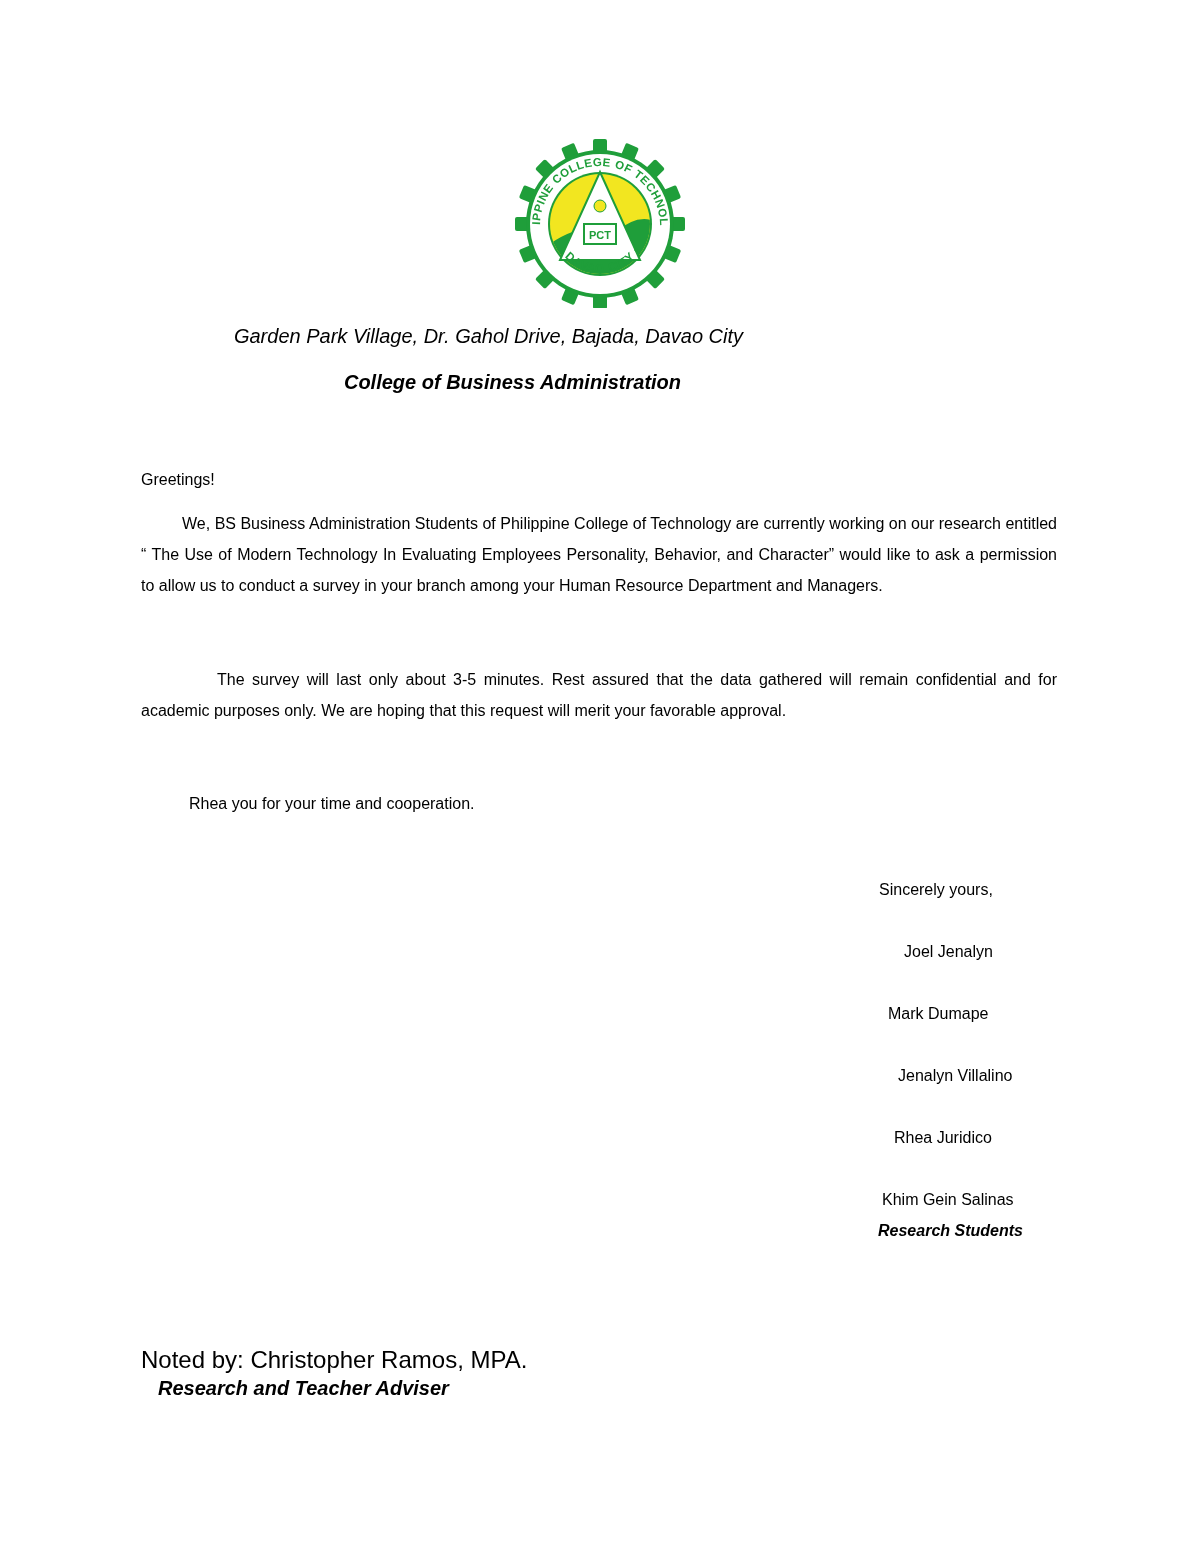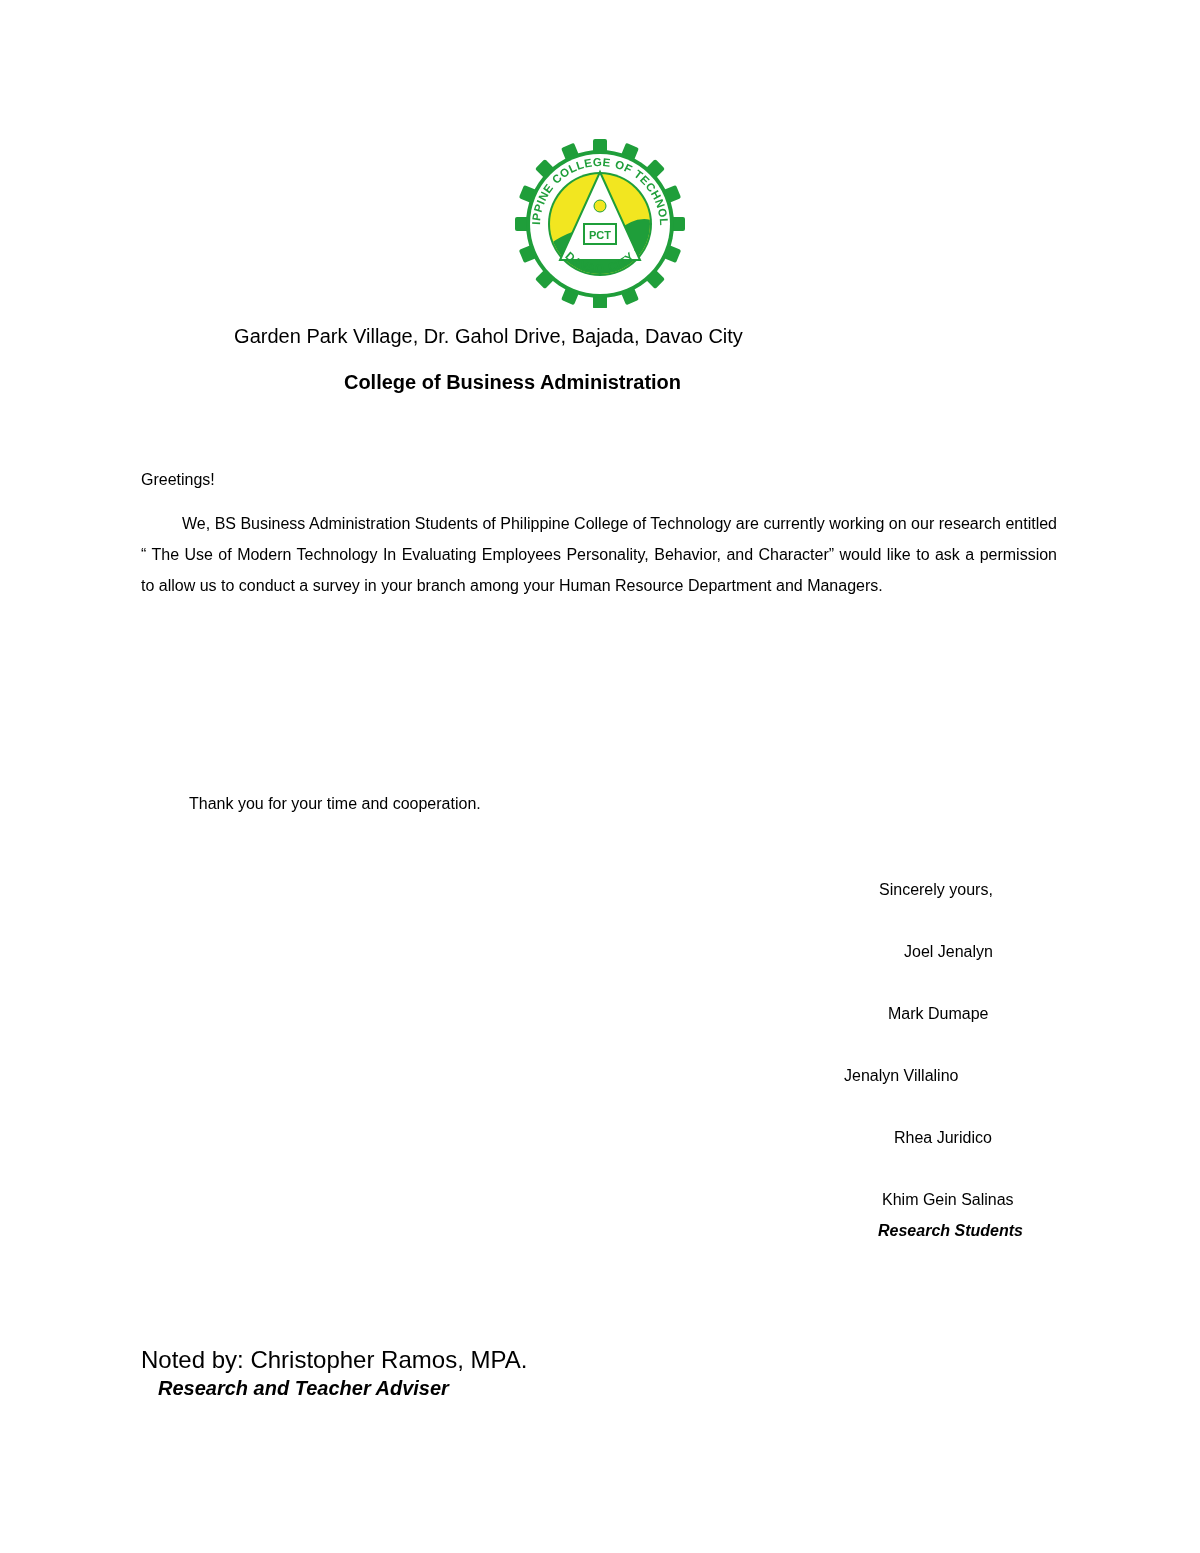--- a/index.html
+++ b/index.html
@@ -27,20 +27,21 @@
       top: 138px;
       width: 172px;
       height: 170px;
     }
     .centered {
       position: absolute;
       left: 0;
       width: 977px;
       text-align: center;
       font-size: 20px;
+      font-style: italic;
     }
     .address { top: 325px; }
     .college { top: 371px; font-weight: bold; padding-left: 24px; }
 
     .body-text {
       position: absolute;
       left: 141px;
       width: 916px;
       font-size: 16px;
       line-height: 31px;
@@ -52,21 +53,21 @@
 
     .sign {
       position: absolute;
       font-size: 16px;
       white-space: nowrap;
       margin-left: 27px;
     }
     .sincerely { left: 852px; top: 881px; }
     .name1 { left: 877px; top: 943px; }
     .name2 { left: 861px; top: 1005px; }
-    .name3 { left: 817px; top: 1067px; }
+    .name3 { left: 871px; top: 1067px; }
     .name4 { left: 867px; top: 1129px; }
     .name5 { left: 855px; top: 1191px; }
     .role  { left: 851px; top: 1222px; font-style: italic; font-weight: bold; }
 
     .noted { position: absolute; left: 141px; top: 1346px; font-size: 24px; white-space: nowrap; }
     .adviser { position: absolute; left: 158px; top: 1377px; font-size: 20px; font-style: italic; font-weight: bold; white-space: nowrap; }
   </style>
 </head>
 <body>
 
@@ -123,21 +124,22 @@
         <textPath href="#ringBottom" startOffset="50%" text-anchor="middle">• DAVAO CITY •</textPath>
       </text>
     </svg>
   </div>
 
   <div class="centered address">Garden Park Village, Dr. Gahol Drive, Bajada, Davao City</div>
   <div class="centered college">College of Business Administration</div>
 
   <div class="body-text greeting">Greetings!</div>
   <div class="body-text para1">We, BS Business Administration Students of Philippine College of Technology are currently working on our research entitled “ The Use of Modern Technology In Evaluating Employees Personality, Behavior, and Character” would like to ask a permission to allow us to conduct a survey in your branch among your Human Resource Department and Managers.</div>
-  <div class="body-text thanks">Thank you for your time and cooperation.</div>
+  <div class="body-text para2">The survey will last only about 3-5 minutes. Rest assured that the data gathered will remain confidential and for academic purposes only. We are hoping that this request will merit your favorable approval.</div>
+  <div class="body-text thanks">Rhea you for your time and cooperation.</div>
 
   <div class="sign sincerely">Sincerely yours,</div>
   <div class="sign name1">Joel Jenalyn</div>
   <div class="sign name2">Mark Dumape</div>
   <div class="sign name3">Jenalyn Villalino</div>
   <div class="sign name4">Rhea Juridico</div>
   <div class="sign name5">Khim Gein Salinas</div>
   <div class="sign role">Research Students</div>
 
   <div class="noted">Noted by: Christopher Ramos, MPA.</div>

